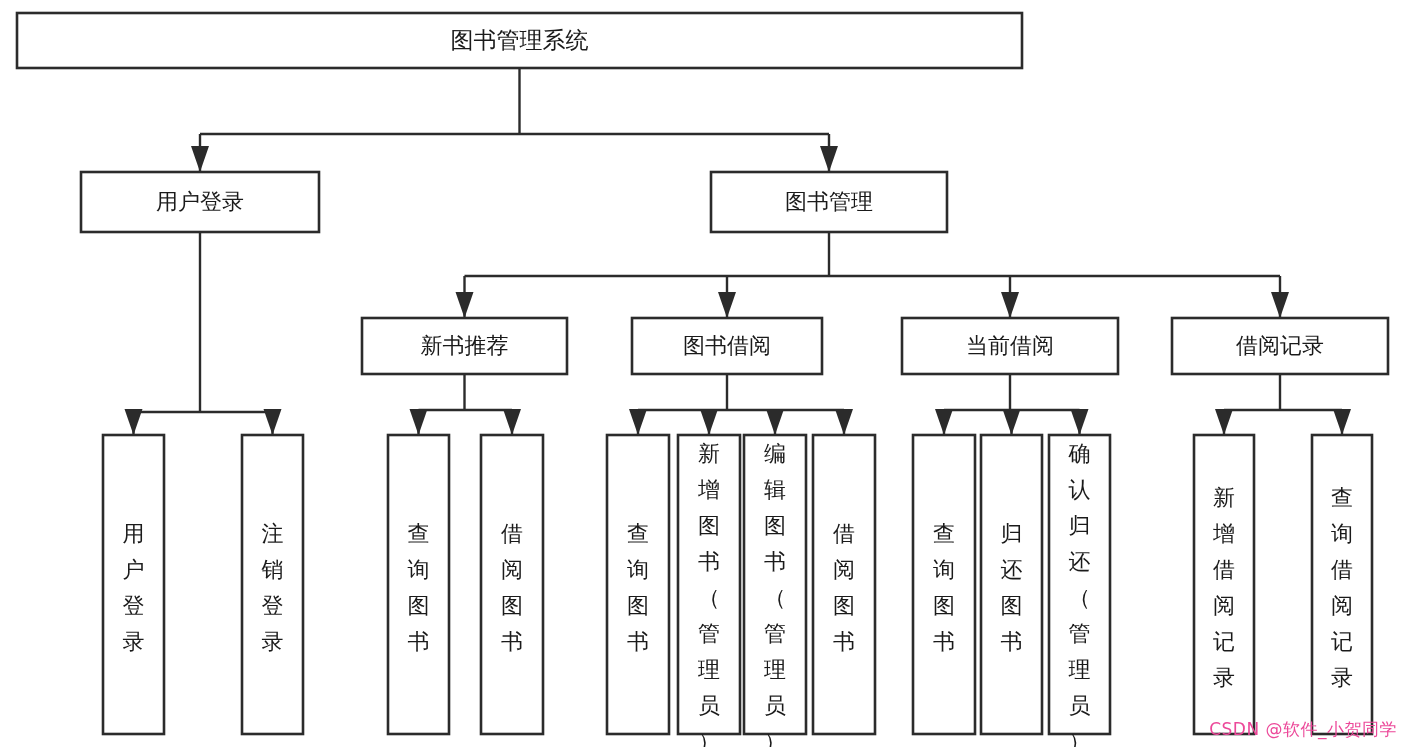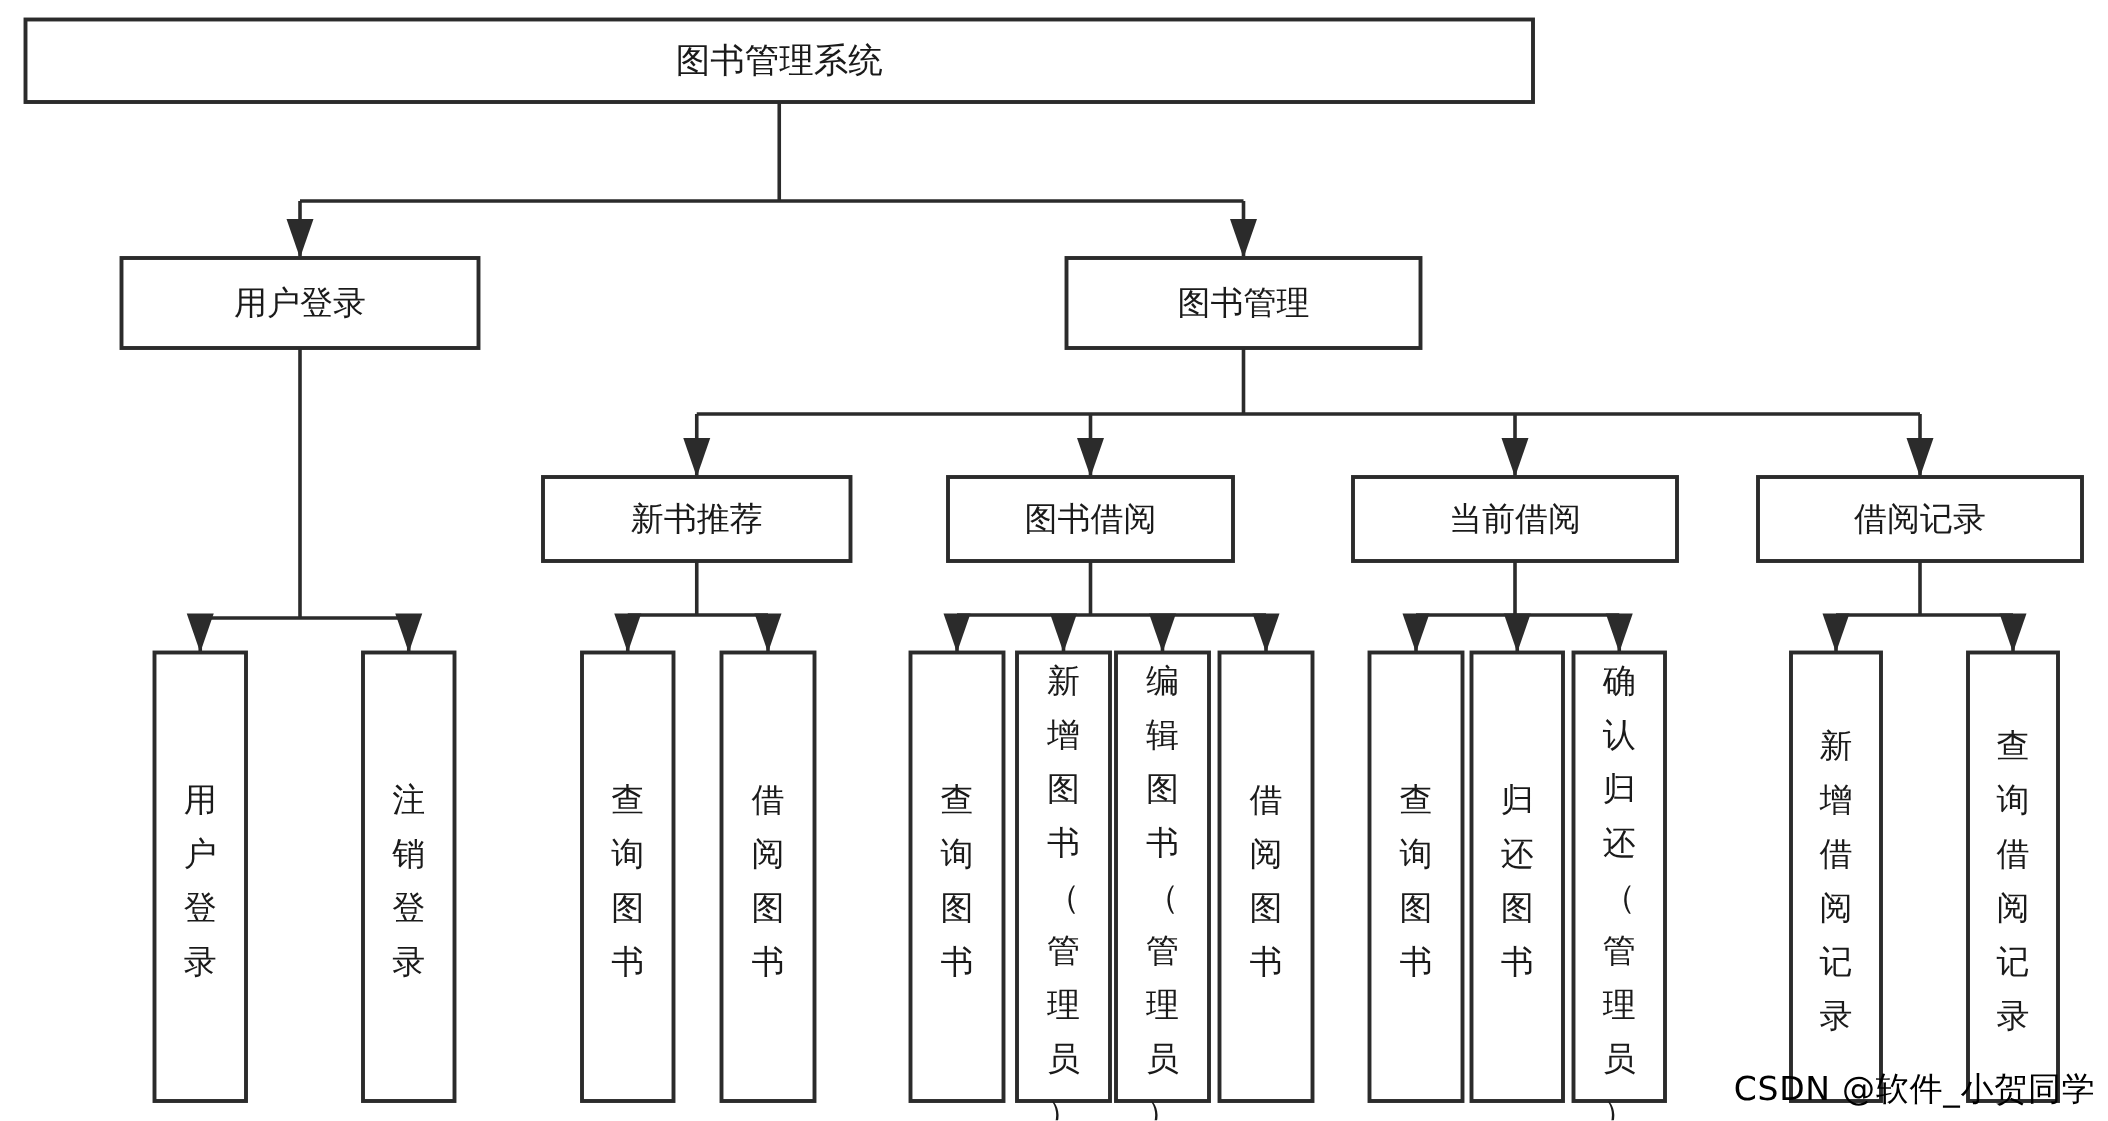--- a/index.html
+++ b/index.html
@@ -56,22 +56,22 @@
     fill: #1a1a1a;
     font-size: 22px;
     text-anchor: middle;
     white-space: pre;
   }
   .watermark {
     position: absolute;
     right: 8px;
     bottom: 6px;
     font-family: "DejaVu Sans", "Liberation Sans", sans-serif;
-    font-size: 22px;
-    color: #000000;
+    font-size: 17px;
+    color: #ec4899;
     letter-spacing: 0.5px;
     pointer-events: none;
     user-select: none;
   }
 </style>
 </head>
 <body>
 
 <div id="diagram-root">
   <svg class="diagram-canvas" viewBox="0 0 1405 747">

